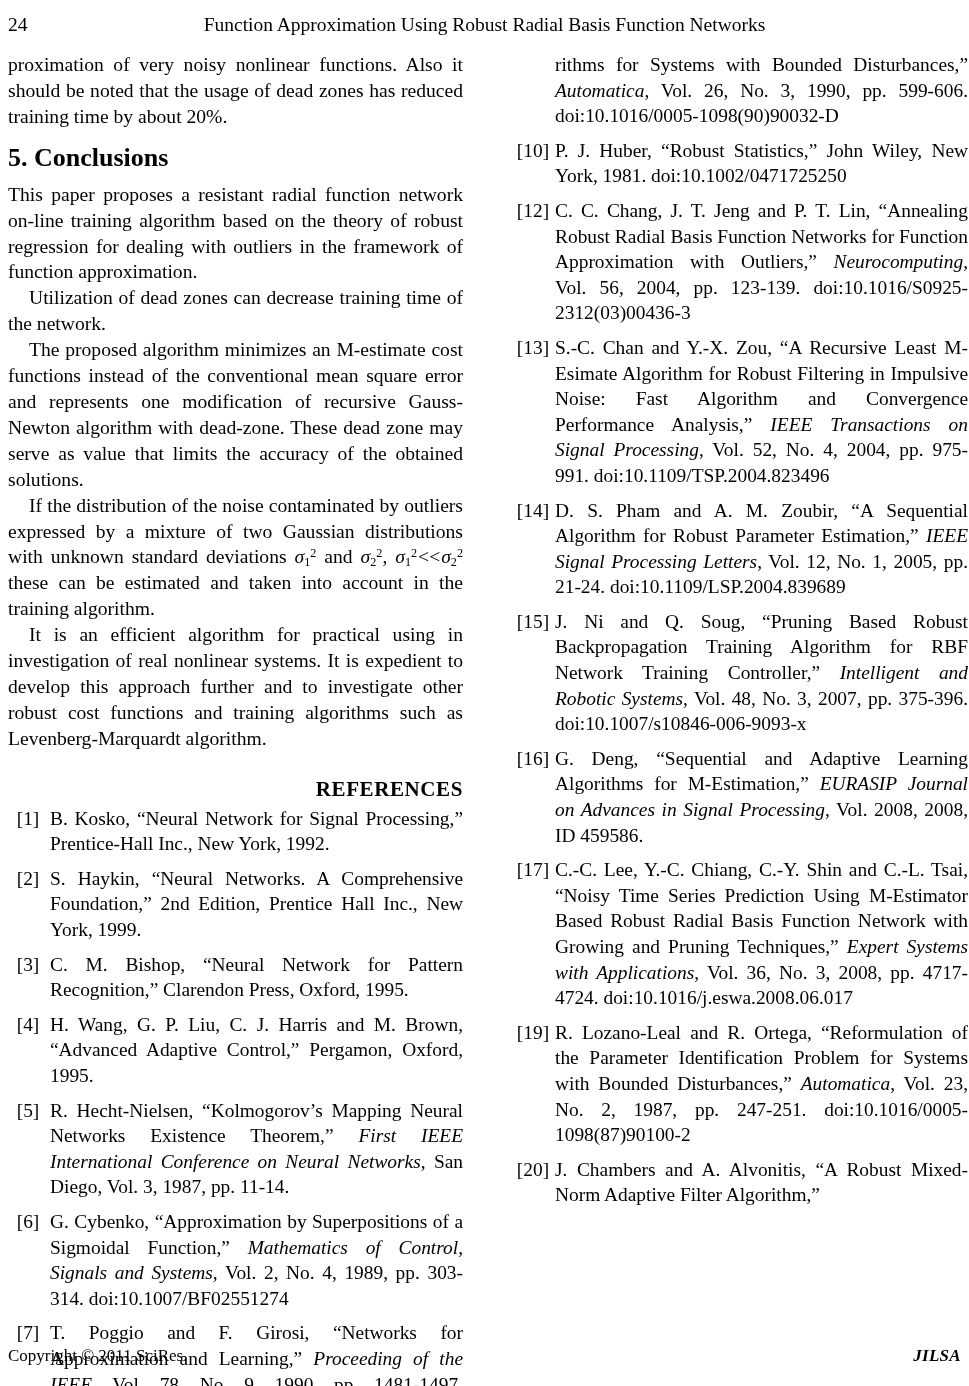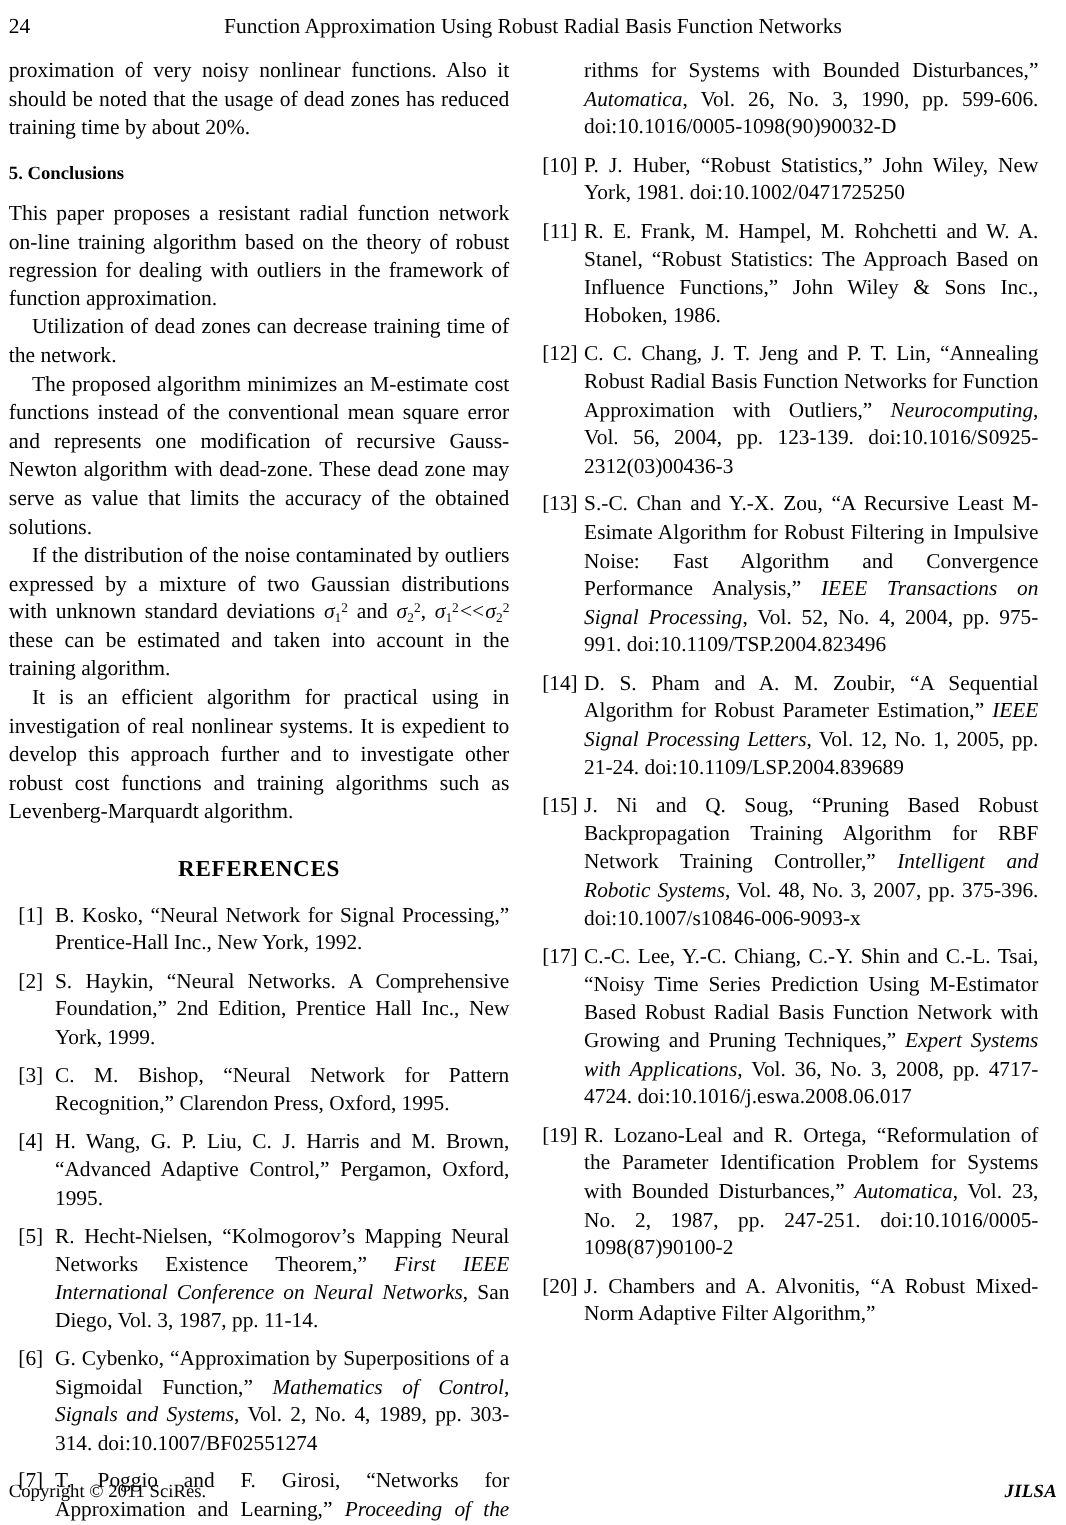--- a/index.html
+++ b/index.html
@@ -49,51 +49,51 @@
   }
 
   
   .columns {
     position: absolute;
     top: 52px;
     left: 8px;
     width: 953px;
     height: 1268px;
     display: flex;
-    gap: 26px;
+    gap: 50px;
   }
   .col {
     width: 455px;
     flex: 0 0 455px;
   }
 
   p.body {
     margin: 0;
     font-size: 19.6px;
     line-height: 25.9px;
     text-align: justify;
     text-justify: inter-word;
     hyphens: none;
   }
   p.body.indent { text-indent: 21px; }
 
   h2.section {
     margin: 14px 0 10px 0;
-    font-size: 17px;
+    font-size: 26px;
     line-height: 28px;
     font-weight: bold;
     text-align: left;
   }
 
   h2.refs-head {
-    margin: 24px 0 18px 0;
+    margin: 24px 0 4px 0;
     font-size: 21px;
     line-height: 26px;
     font-weight: bold;
-    text-align: center;
+    text-align: right;
     letter-spacing: 0.6px;
   }
 
   
   .math {
     font-family: "Liberation Serif", "DejaVu Serif", serif;
     font-style: italic;
     white-space: nowrap;
   }
   .math sub, .math sup {
@@ -225,38 +225,38 @@
       <ol class="reflist">
           <li class="ref cont">
             <span class="refnum"></span>
             <span class="reftext"><span>rithms for Systems with Bounded Disturbances,” </span><i>Automatica</i><span>, Vol. 26, No. 3, 1990, pp. 599-606. doi:10.1016/0005-1098(90)90032-D</span></span>
           </li>
           <li class="ref">
             <span class="refnum">[10]</span>
             <span class="reftext"><span>P. J. Huber, “Robust Statistics,” John Wiley, New York, 1981. doi:10.1002/0471725250</span></span>
           </li>
           <li class="ref">
-            <span class="refnum">[11]</span>
-            <span class="reftext"><span>R. E. Frank, M. Hampel, M. Rohchetti and W. A. Stanel, “Robust Statistics: The Approach Based on Influence Functions,” John Wiley &amp; Sons Inc., Hoboken, 1986.</span></span>
-          </li>
-          <li class="ref">
             <span class="refnum">[12]</span>
             <span class="reftext"><span>C. C. Chang, J. T. Jeng and P. T. Lin, “Annealing Robust Radial Basis Function Networks for Function Approximation with Outliers,” </span><i>Neurocomputing</i><span>, Vol. 56, 2004, pp. 123-139. doi:10.1016/S0925-2312(03)00436-3</span></span>
           </li>
           <li class="ref">
             <span class="refnum">[13]</span>
             <span class="reftext"><span>S.-C. Chan and Y.-X. Zou, “A Recursive Least M-Esimate Algorithm for Robust Filtering in Impulsive Noise: Fast Algorithm and Convergence Performance Analysis,” </span><i>IEEE Transactions on Signal Processing</i><span>, Vol. 52, No. 4, 2004, pp. 975-991. doi:10.1109/TSP.2004.823496</span></span>
           </li>
           <li class="ref">
             <span class="refnum">[14]</span>
             <span class="reftext"><span>D. S. Pham and A. M. Zoubir, “A Sequential Algorithm for Robust Parameter Estimation,” </span><i>IEEE Signal Processing Letters</i><span>, Vol. 12, No. 1, 2005, pp. 21-24. doi:10.1109/LSP.2004.839689</span></span>
           </li>
           <li class="ref">
             <span class="refnum">[15]</span>
             <span class="reftext"><span>J. Ni and Q. Soug, “Pruning Based Robust Backpropagation Training Algorithm for RBF Network Training Controller,” </span><i>Intelligent and Robotic Systems</i><span>, Vol. 48, No. 3, 2007, pp. 375-396. doi:10.1007/s10846-006-9093-x</span></span>
+          </li>
+          <li class="ref">
+            <span class="refnum">[16]</span>
+            <span class="reftext"><span>G. Deng, “Sequential and Adaptive Learning Algorithms for M-Estimation,” </span><i>EURASIP Journal on Advances in Signal Processing</i><span>, Vol. 2008, 2008, ID 459586.</span></span>
           </li>
           <li class="ref">
             <span class="refnum">[17]</span>
             <span class="reftext"><span>C.-C. Lee, Y.-C. Chiang, C.-Y. Shin and C.-L. Tsai, “Noisy Time Series Prediction Using M-Estimator Based Robust Radial Basis Function Network with Growing and Pruning Techniques,” </span><i>Expert Systems with Applications</i><span>, Vol. 36, No. 3, 2008, pp. 4717-4724. doi:10.1016/j.eswa.2008.06.017</span></span>
           </li>
           <li class="ref">
             <span class="refnum">[19]</span>
             <span class="reftext"><span>R. Lozano-Leal and R. Ortega, “Reformulation of the Parameter Identification Problem for Systems with Bounded Disturbances,” </span><i>Automatica</i><span>, Vol. 23, No. 2, 1987, pp. 247-251. doi:10.1016/0005-1098(87)90100-2</span></span>
           </li>
           <li class="ref">

